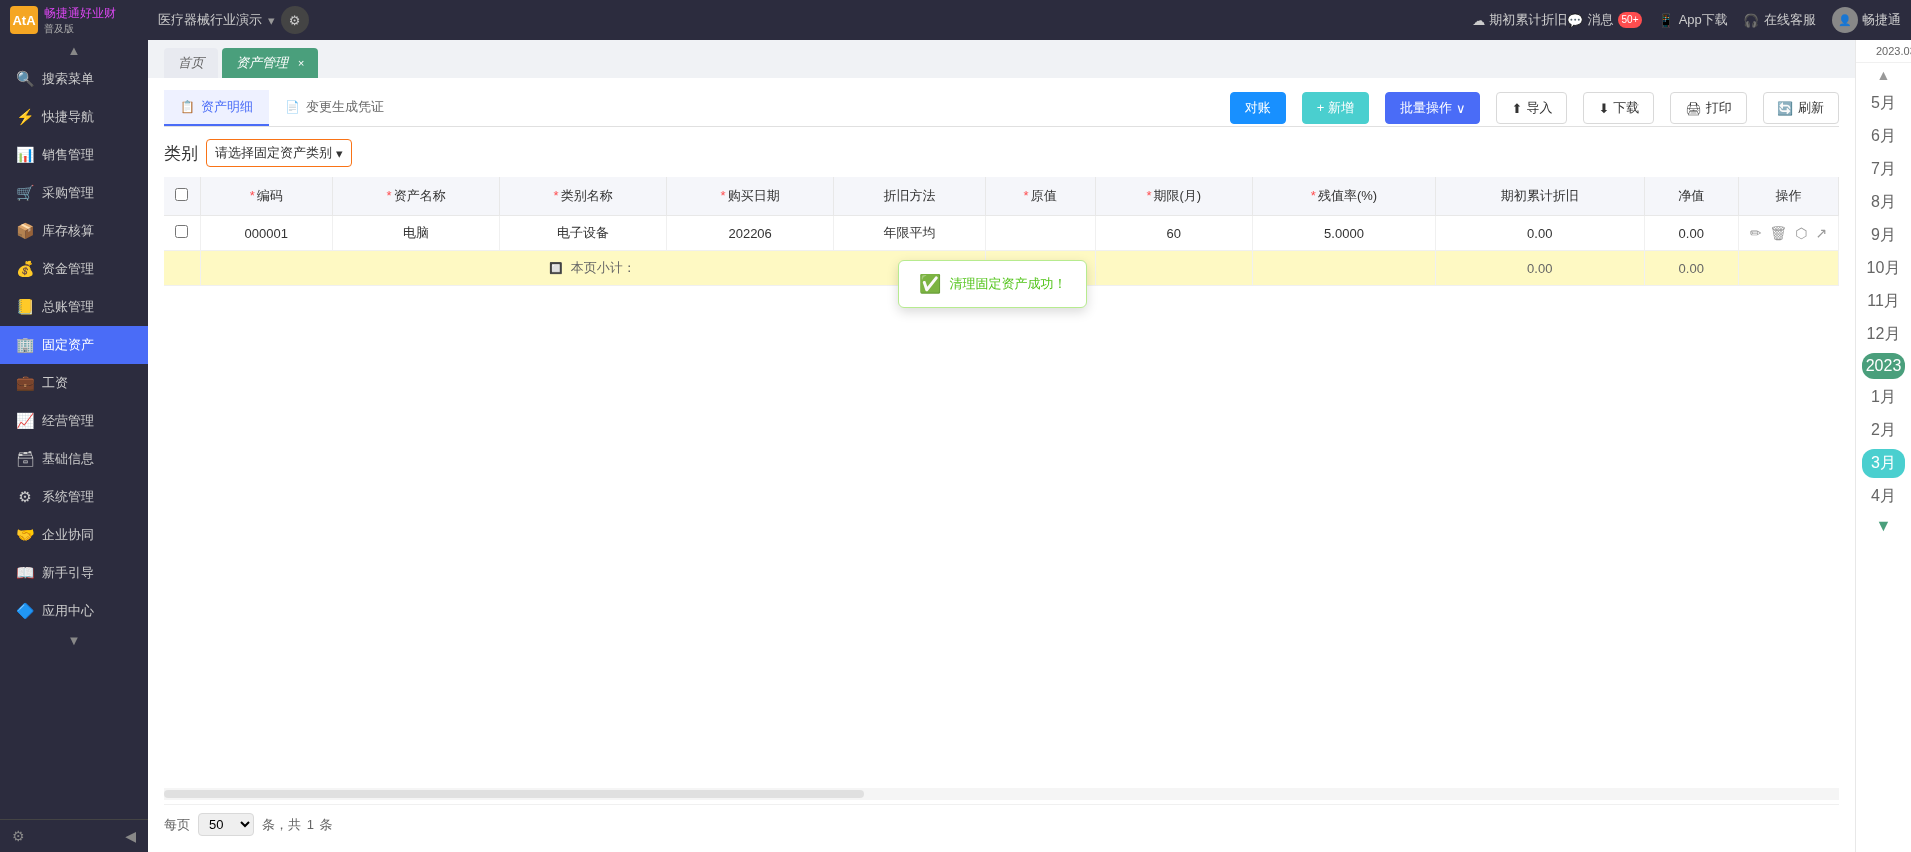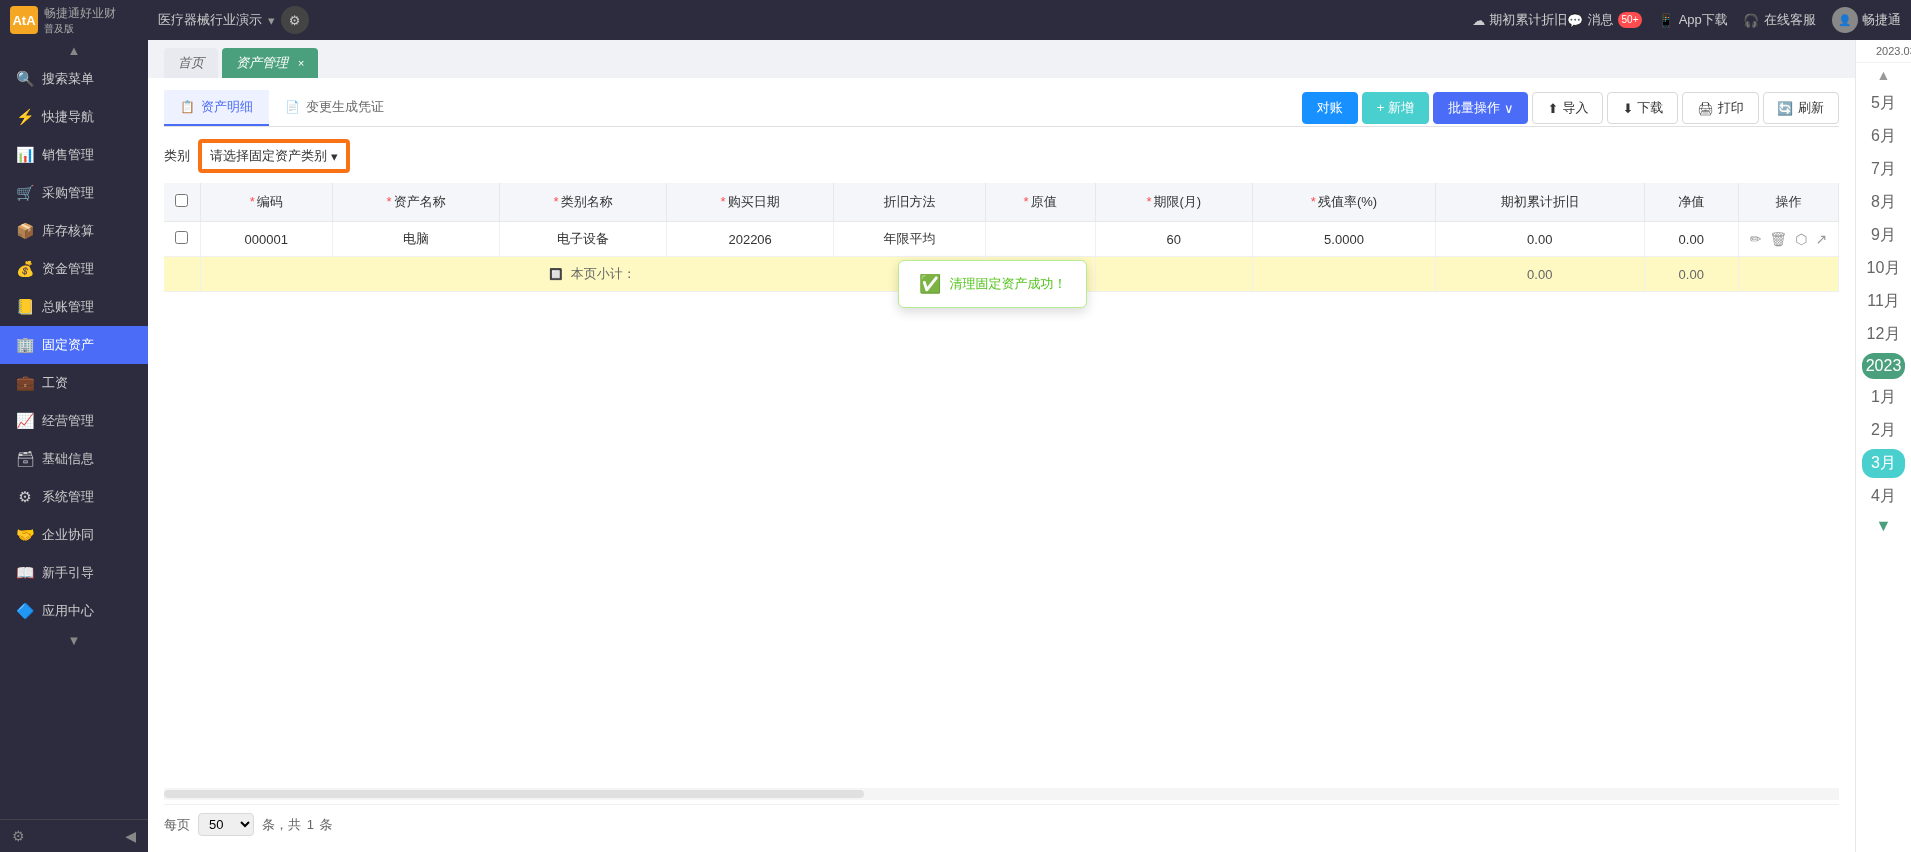--- a/index.html
+++ b/index.html
@@ -147,40 +147,40 @@
       display: flex; align-items: center; gap: 6px;
     }
     .sub-tab.active {
       color: #4a6cf7; border-bottom: 2px solid #4a6cf7;
       background: #eef1ff;
     }
     .sub-tab-icon { font-size: 12px; }
 
     
     .toolbar {
-      display: flex; align-items: center; gap: 4px;
+      display: flex; align-items: center; gap: 16px;
       margin-bottom: 10px; flex-shrink: 0;
     }
     .btn {
       padding: 6px 14px; border-radius: 4px; cursor: pointer;
       font-size: 13px; border: 1px solid #d9d9d9; background: #fff; color: #333;
       display: flex; align-items: center; gap: 4px;
     }
     .btn-blue { background: #1890ff; color: #fff; border-color: #1890ff; }
     .btn-teal { background: #4acfcf; color: #fff; border-color: #4acfcf; }
 
     
     .filter-row {
       display: flex; align-items: center; gap: 8px;
       margin-bottom: 10px; flex-shrink: 0;
     }
-    .filter-label { color: #333; font-size: 13px; }
+    .filter-label { color: #333; font-size: 17px; }
     .filter-select {
       display: flex; align-items: center; gap: 4px;
-      border: 4px solid #f97316; border-radius: 4px;
+      border: 1px solid #f97316; border-radius: 4px;
       padding: 4px 8px; background: #fff; cursor: pointer;
       font-size: 13px; color: #333;
     }
 
     
     .table-wrap {
       flex: 1; overflow: auto;
     }
     table {
       width: 100%; border-collapse: collapse; font-size: 13px;
@@ -291,21 +291,21 @@
   </style>
 </head>
 <body>
 
 <div class="top-bar">
   <div class="top-bar-logo">
     <div class="top-bar-logo-icon">
       <span>AtA</span>
     </div>
     <div>
-      <div style="font-size:12px;color:#a3a3a3;">畅捷通好业财</div>
+      <div style="font-size:12px;color:#d946ef;">畅捷通好业财</div>
       <div class="top-bar-logo-sub">普及版</div>
     </div>
   </div>
 
   <div class="top-bar-company">
     <span>医疗器械行业演示</span>
     <span class="chevron">▾</span>
     <div class="top-bar-gear">⚙</div>
   </div>
 

